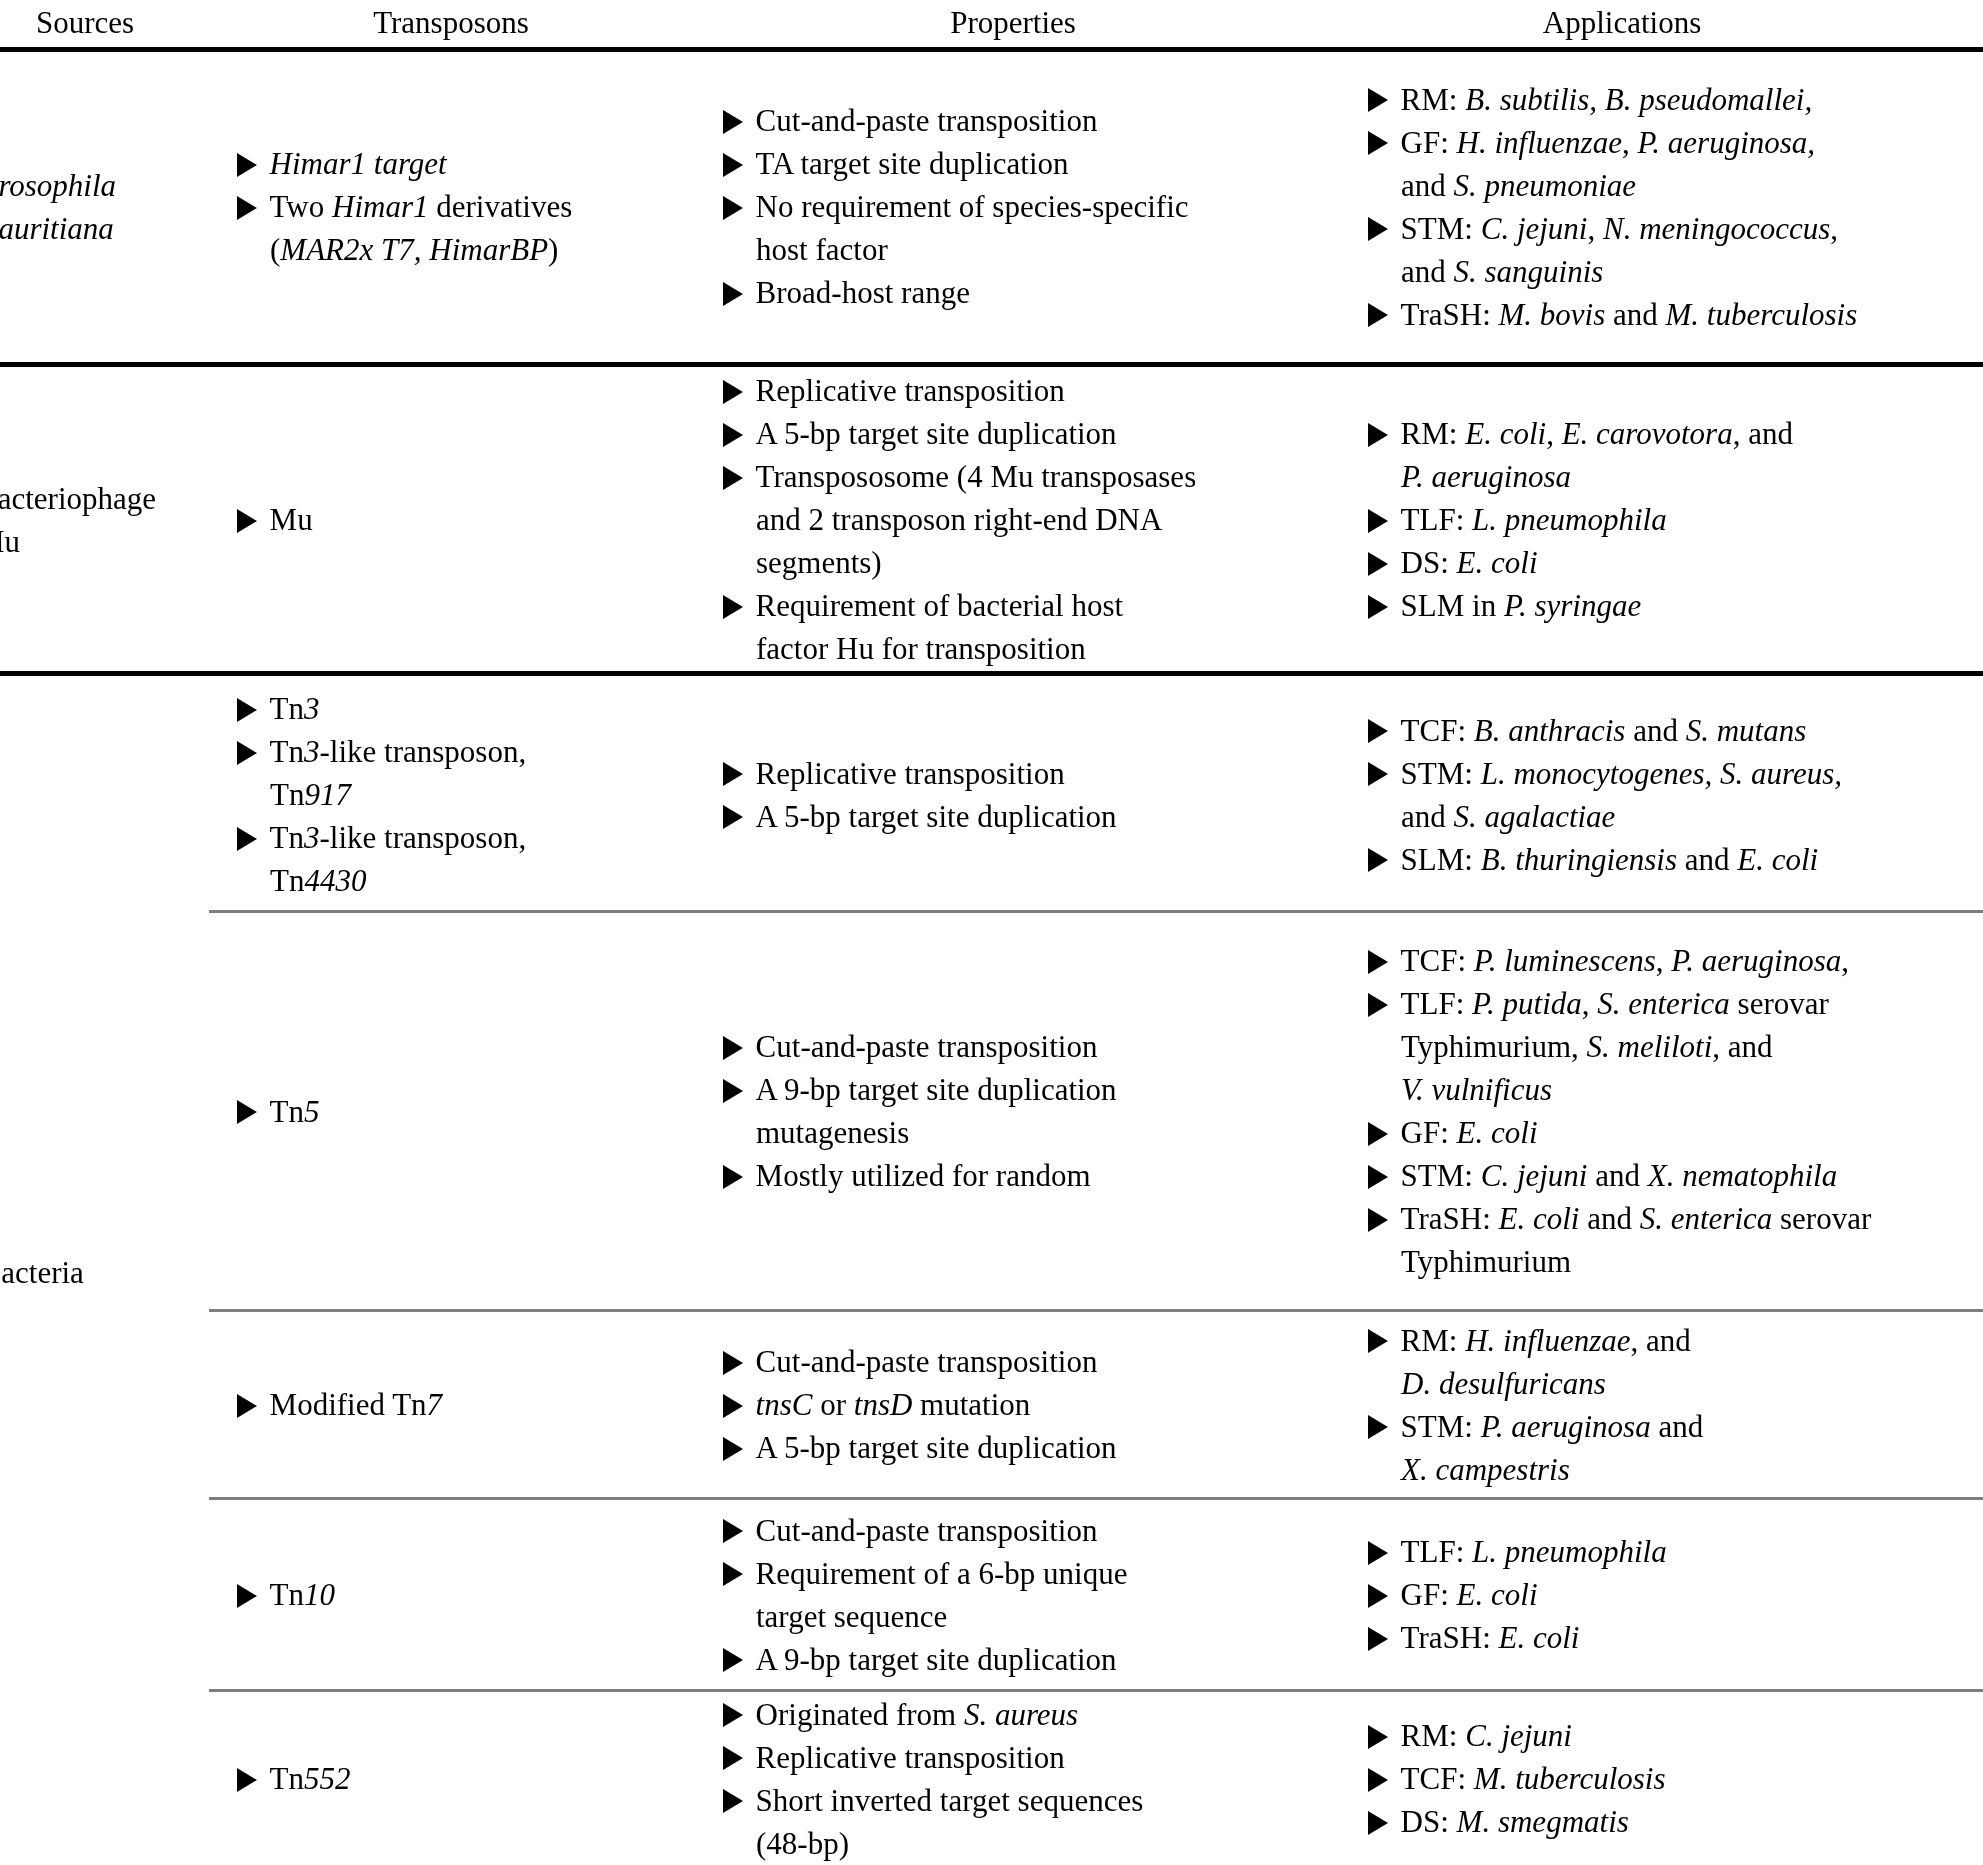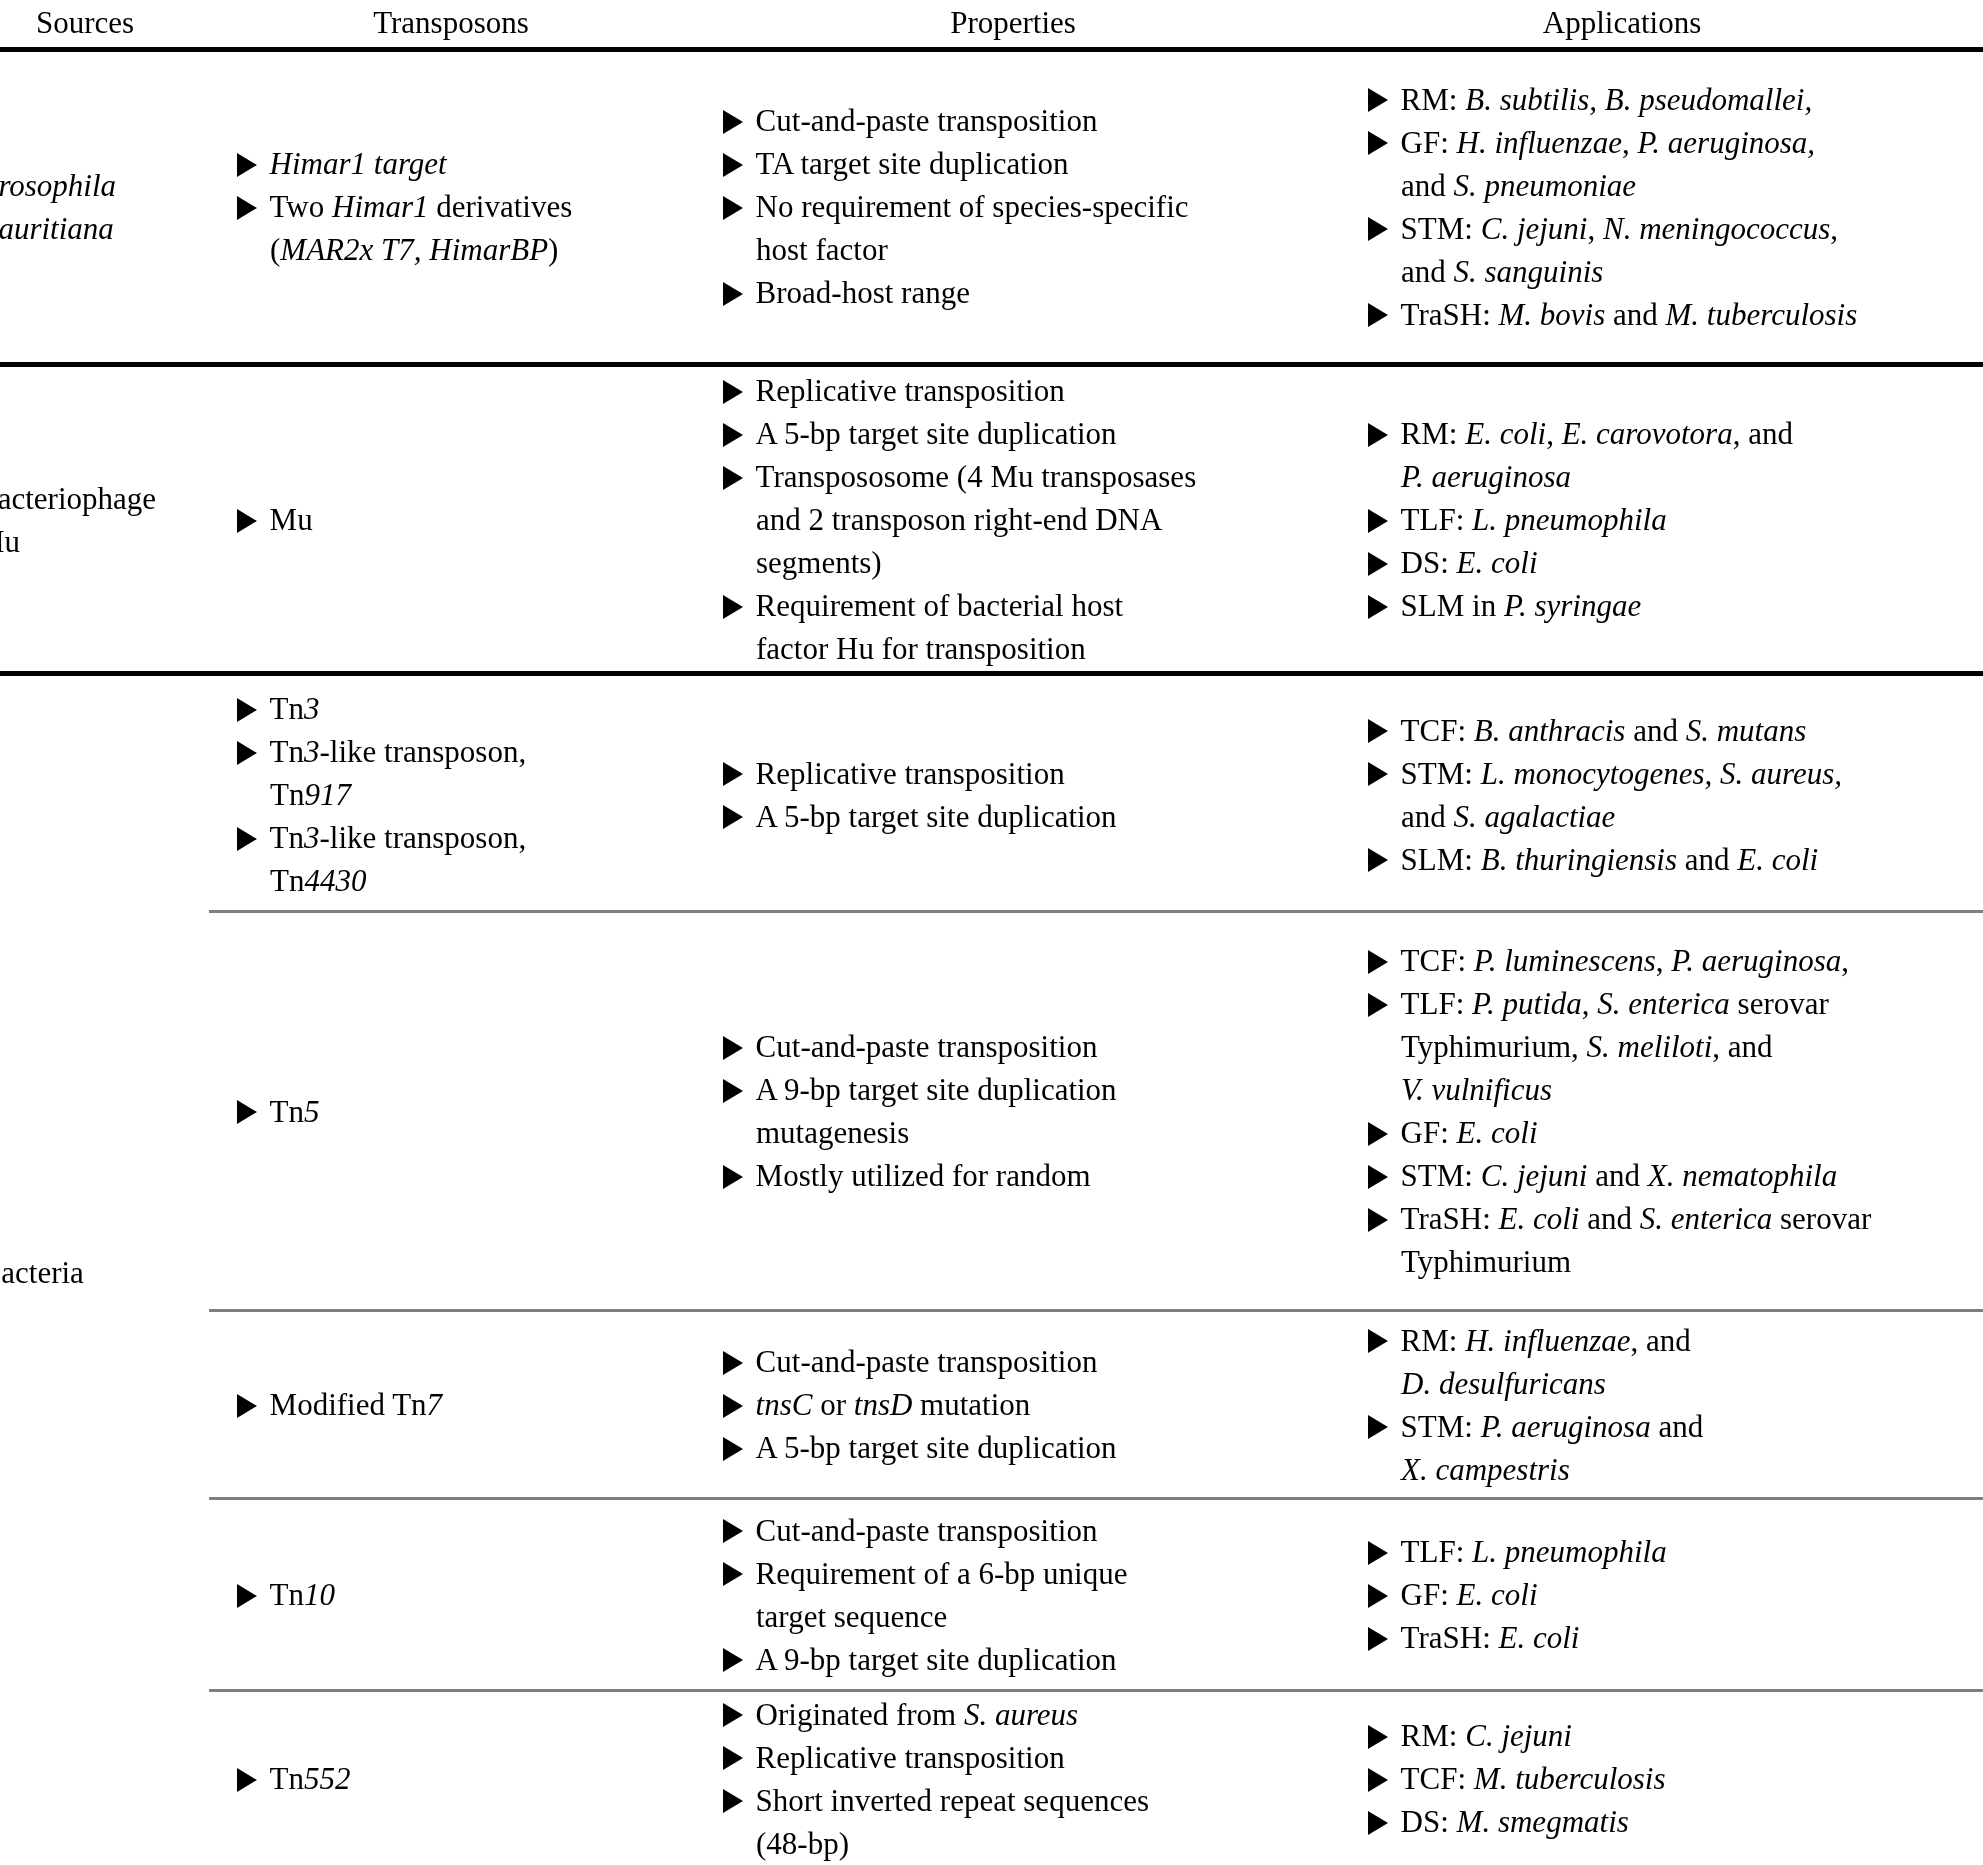--- a/index.html
+++ b/index.html
@@ -300,21 +300,21 @@
         </div>
       </div>
     <div class="cell p">
         <div class="item">
           <div class="ln"><span class="tri"></span><span>Originated from </span><i>S. aureus</i></div>
         </div>
         <div class="item">
           <div class="ln"><span class="tri"></span><span>Replicative transposition</span></div>
         </div>
         <div class="item">
-          <div class="ln"><span class="tri"></span><span>Short inverted repeat sequences</span></div>
+          <div class="ln"><span class="tri"></span><span>Short inverted target sequences</span></div>
           <div class="ln cont"><span>(48-bp)</span></div>
         </div>
       </div>
     <div class="cell a">
         <div class="item">
           <div class="ln"><span class="tri"></span><span>RM: </span><i>C. jejuni</i></div>
         </div>
         <div class="item">
           <div class="ln"><span class="tri"></span><span>TCF: </span><i>M. tuberculosis</i></div>
         </div>

